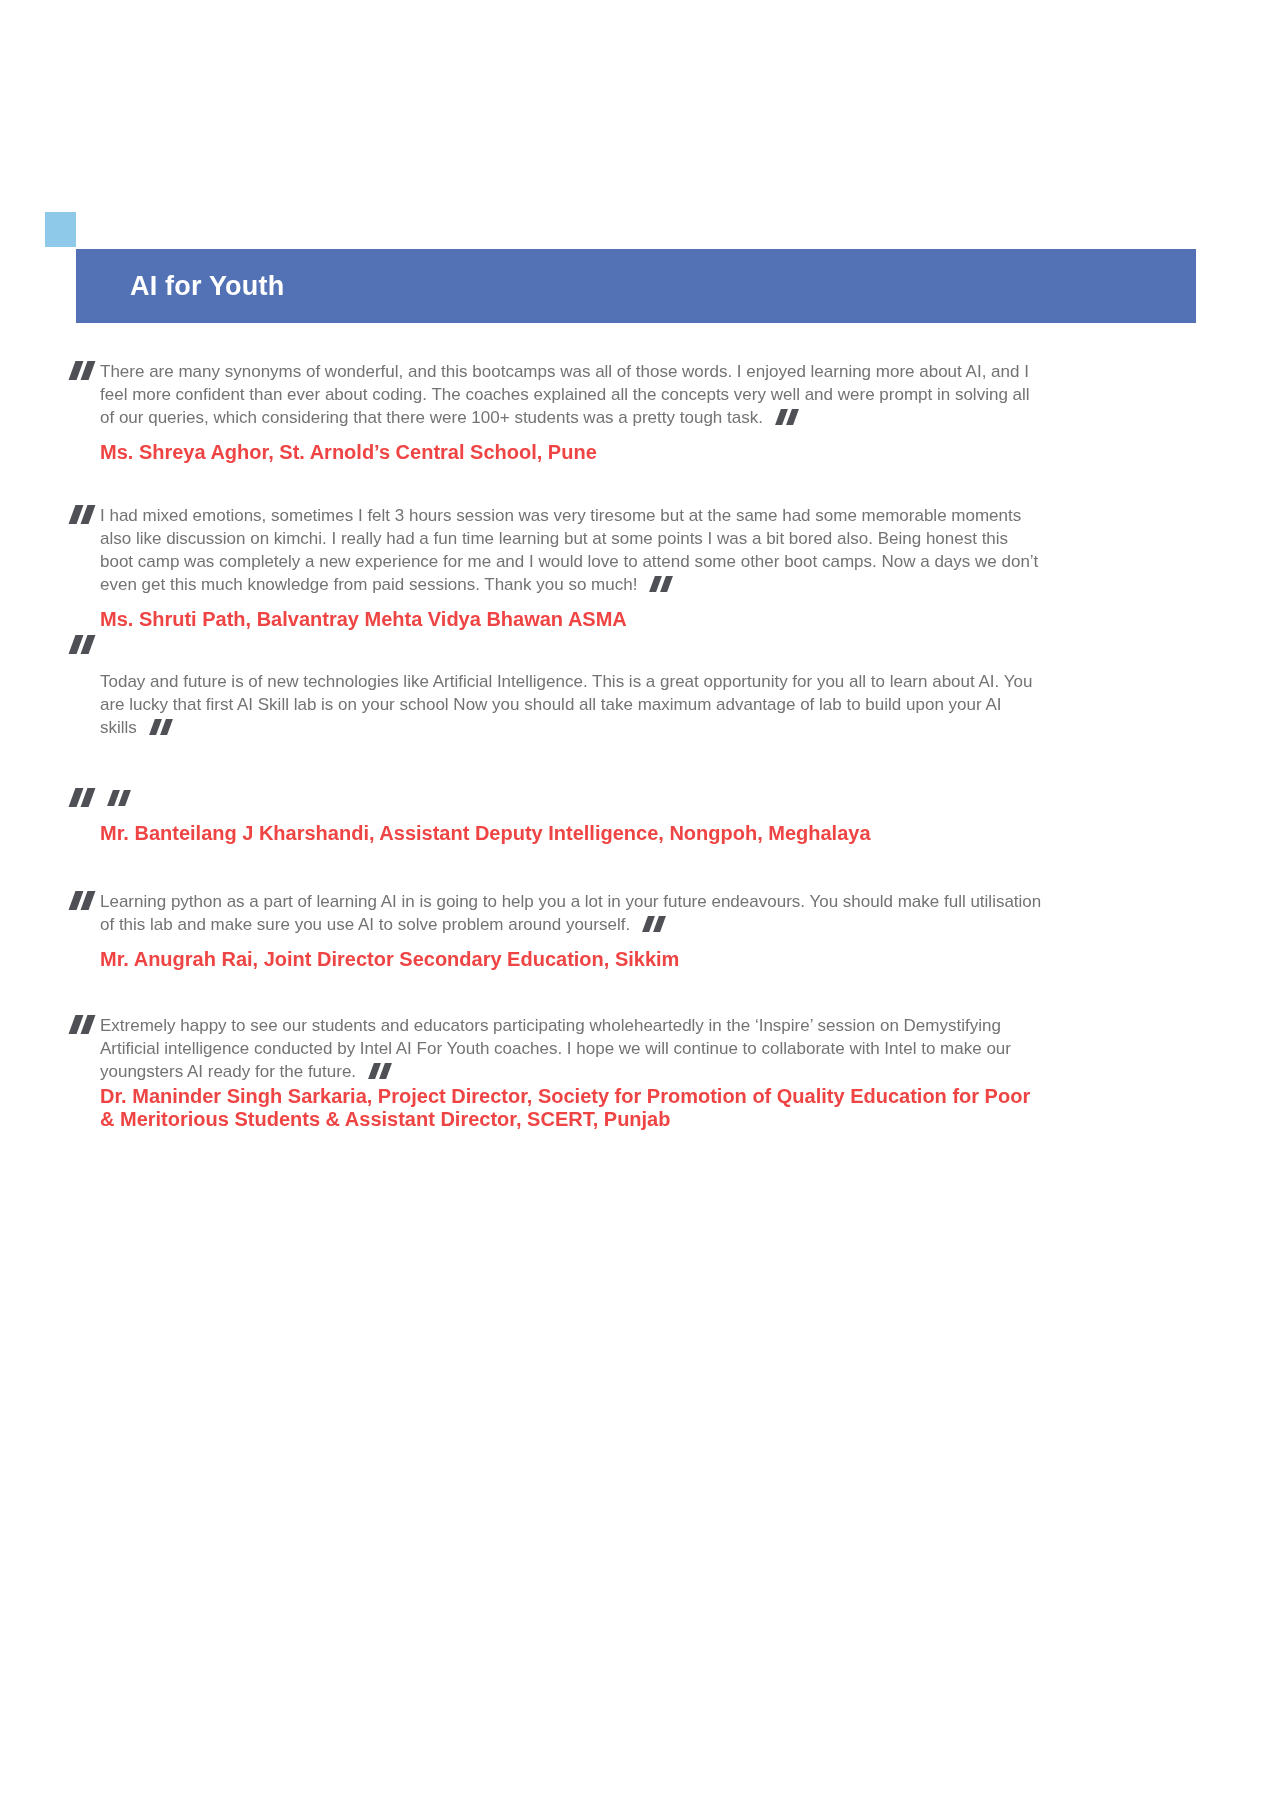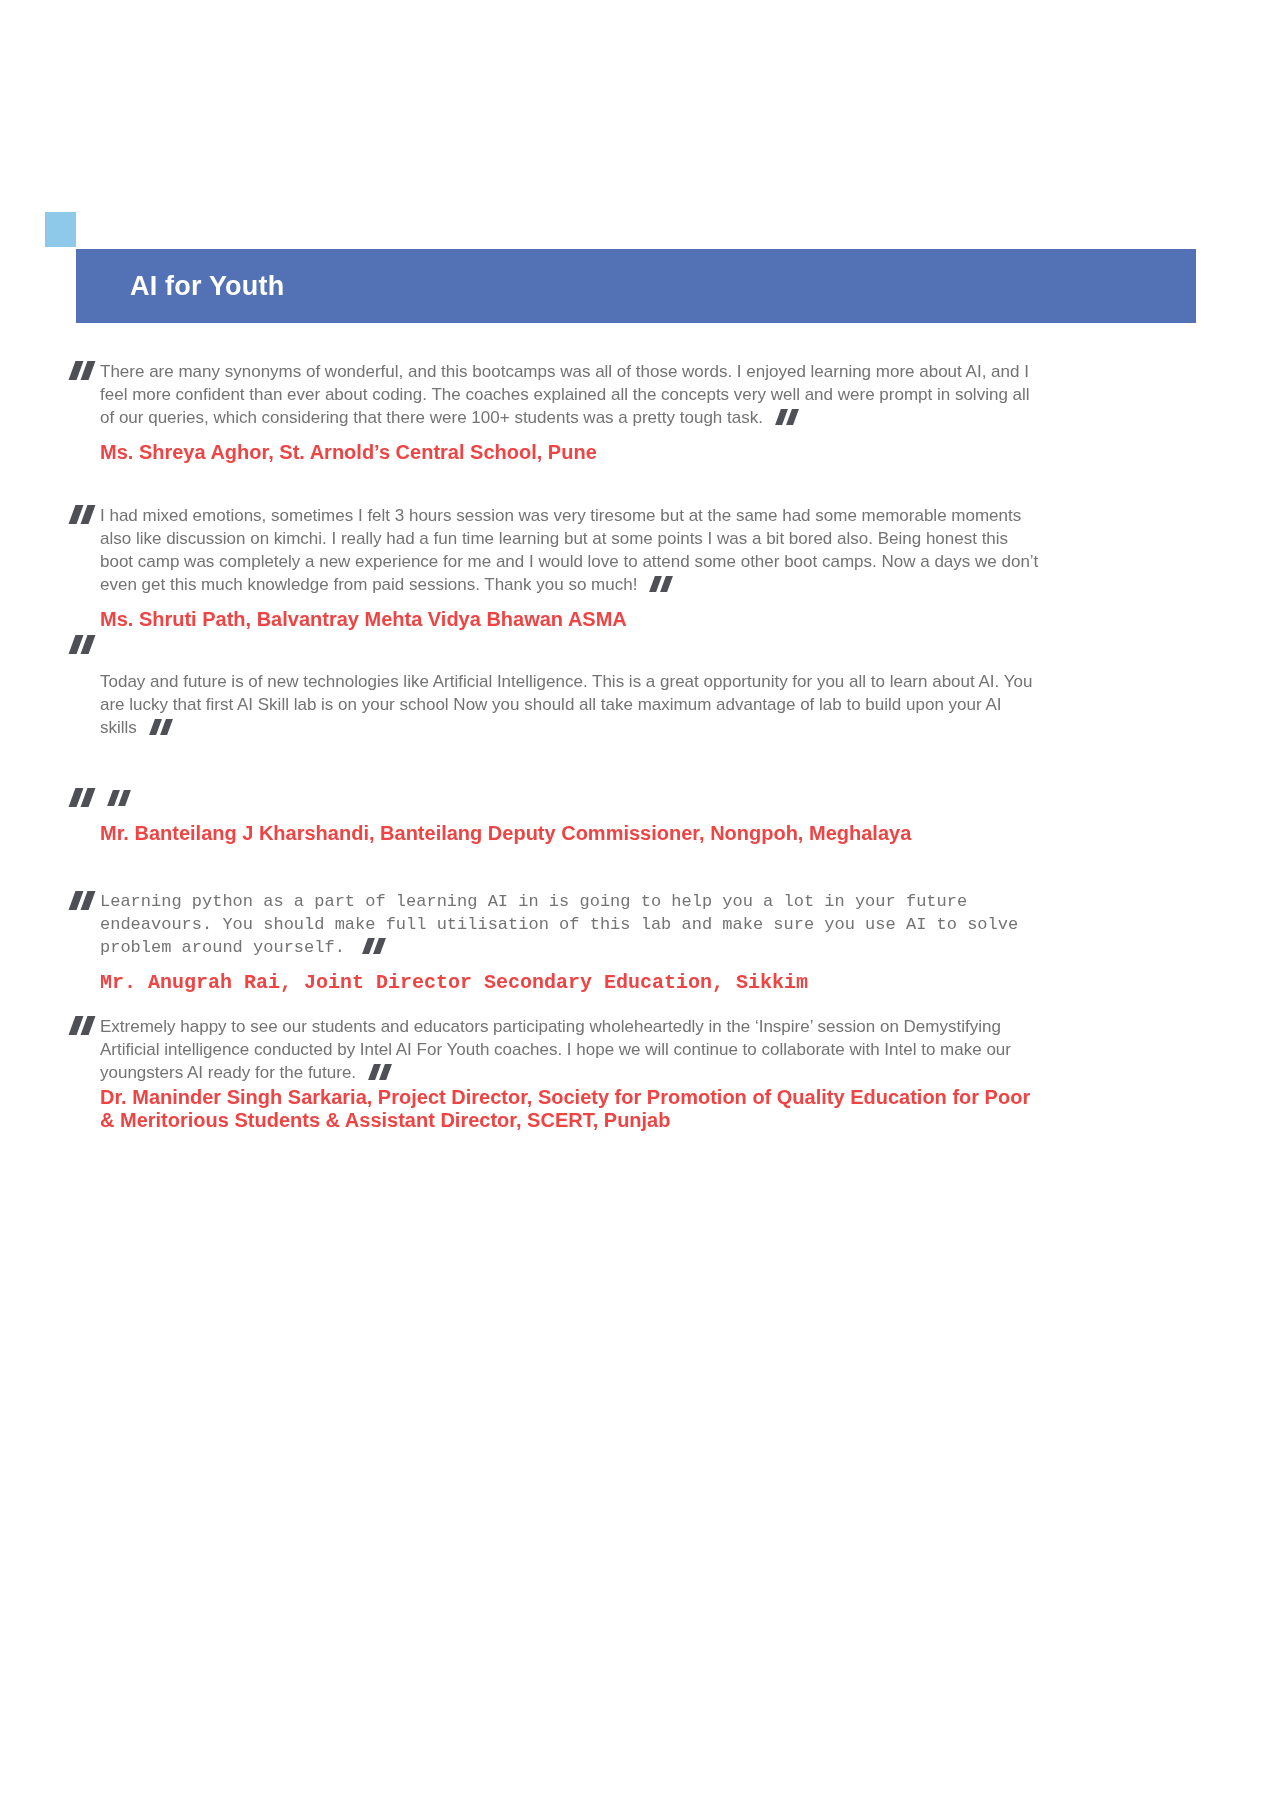--- a/index.html
+++ b/index.html
@@ -81,21 +81,21 @@
   .q2 { margin-bottom: 4px; }
   
   .q3 .qmark.open {
     position: static;
     display: block;
     margin-left: -28px;
     margin-bottom: 10px;
   }
   .q3 { margin-bottom: 46px; }
   .q4 { margin-bottom: 45px; }
-  .q5 { margin-bottom: 21px; font-family: Liberation Mono, monospace; }
+  .q5 { margin-bottom: 43px; }
   .q6 .attribution { margin-top: 0; }
   .page-number-box {
     position: absolute;
     left: 1167px;
     top: 1745px;
     width: 38px;
     height: 38px;
     background: #1278bd;
     display: flex;
     align-items: center;
@@ -143,21 +143,21 @@
         <span class="qtext">Today and future is of new technologies like Artificial Intelligence. This is a great opportunity for you all to learn about AI. You are lucky that first AI Skill lab is on your school Now you should all take maximum advantage of lab to build upon your AI skills</span>
         <span class="qmark close"><i></i><i></i></span>
       </div>
     </div>
 
     <div class="quote q4">
       <div class="quote-body">
         <span class="qmark open"><i></i><i></i></span>
         <span class="qmark close"><i></i><i></i></span>
       </div>
-      <div class="attribution">Mr. Banteilang J Kharshandi, Banteilang Deputy Commissioner, Nongpoh, Meghalaya</div>
+      <div class="attribution">Mr. Banteilang J Kharshandi, Assistant Deputy Intelligence, Nongpoh, Meghalaya</div>
     </div>
 
     <div class="quote q5">
       <div class="quote-body">
         <span class="qmark open"><i></i><i></i></span>
         <span class="qtext">Learning python as a part of learning AI in is going to help you a lot in your future endeavours. You should make full utilisation of this lab and make sure you use AI to solve problem around yourself.</span>
         <span class="qmark close"><i></i><i></i></span>
       </div>
       <div class="attribution">Mr. Anugrah Rai, Joint Director Secondary Education, Sikkim</div>
     </div>

